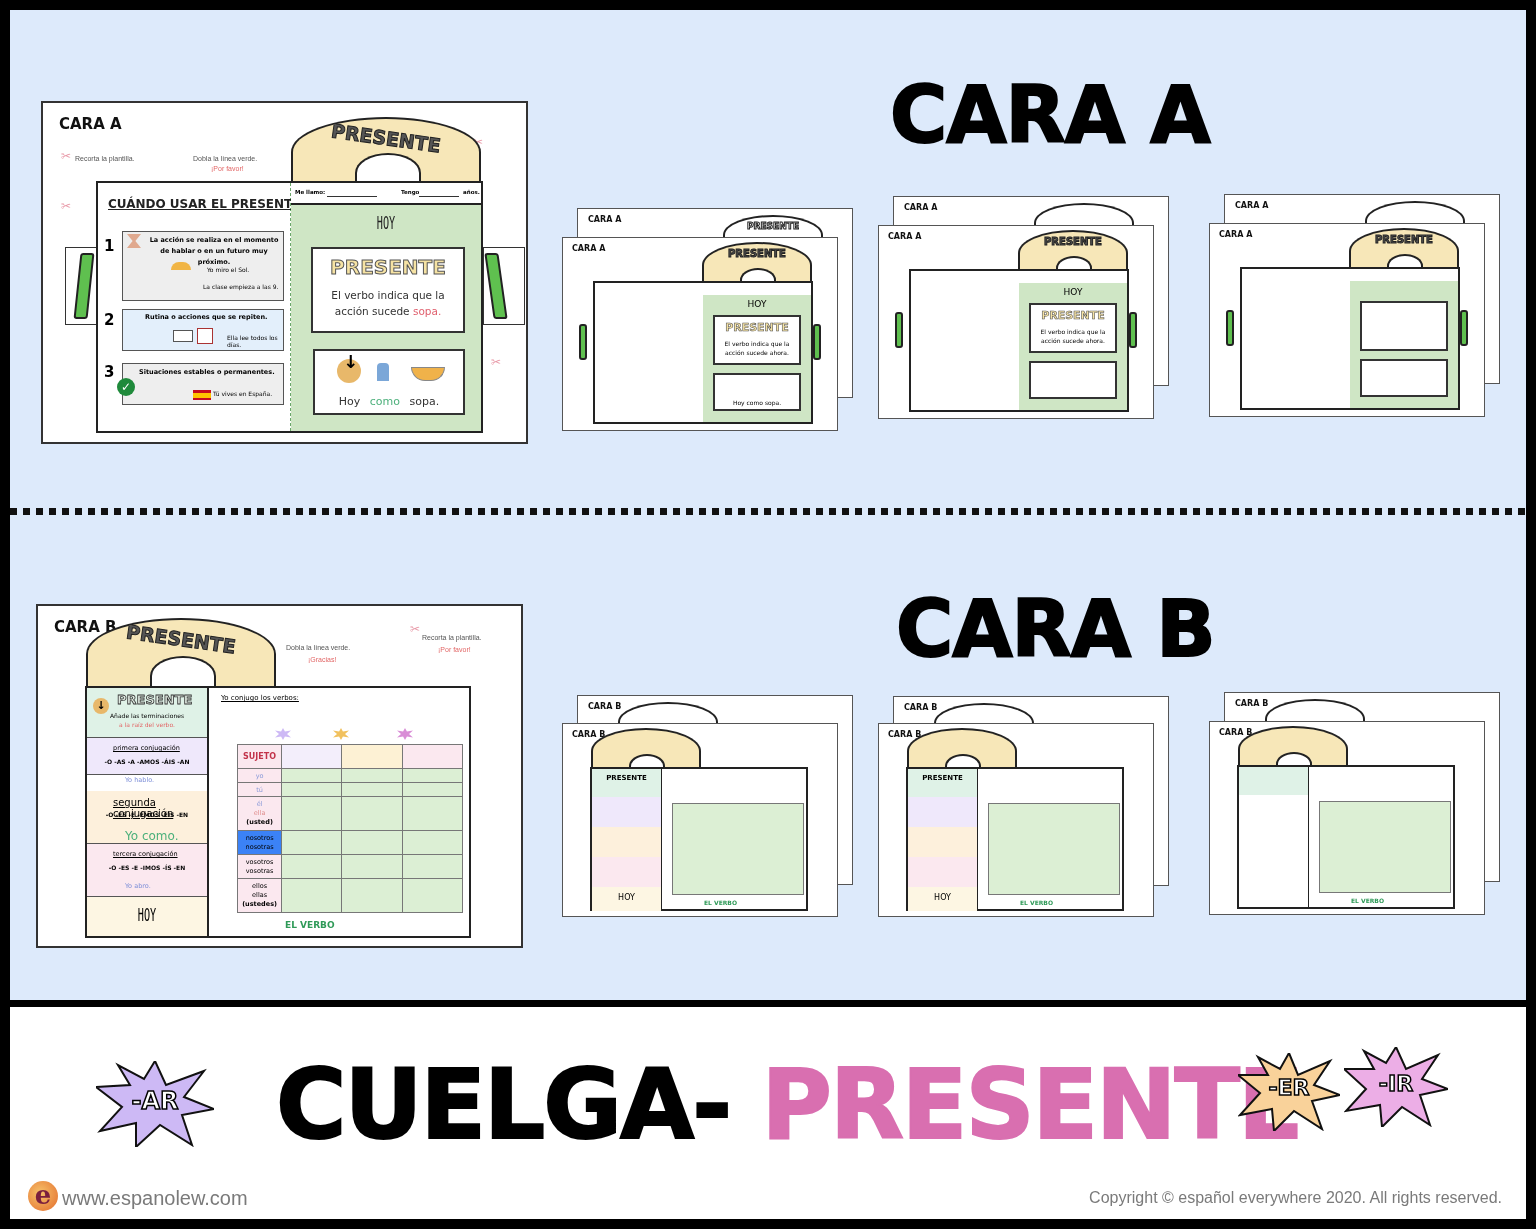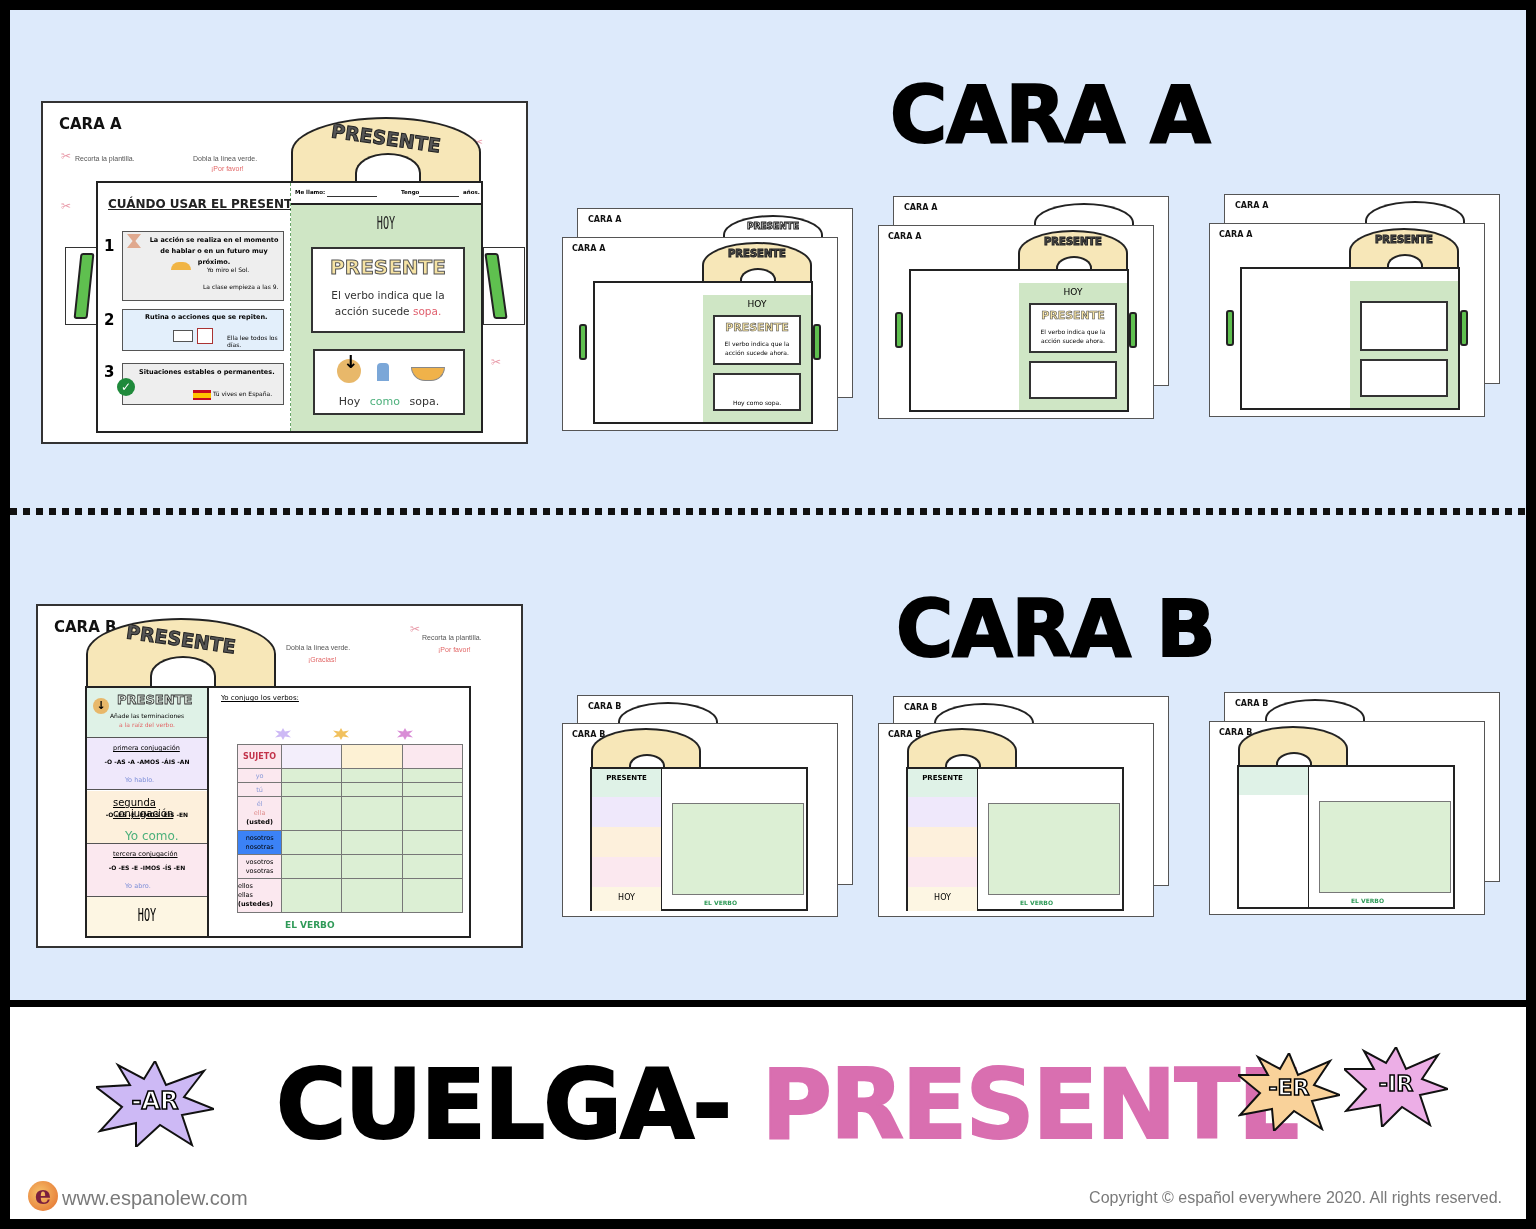--- a/index.html
+++ b/index.html
@@ -249,21 +249,21 @@
 
     <div class="main-card" style="left:47px; top:80px; width:386px; height:252px;">
 
       <div style="position:absolute; left:0; top:0; width:122px; height:100%; border-right:2px solid #222;">
         <div class="mint" style="position:absolute; left:0; top:0; width:120px; height:50px; border-bottom:1px solid #555;">
           <div style="position:absolute; left:6px; top:10px; width:16px; height:16px; border-radius:50%; background:#e8b86a; font-size:11px; text-align:center; line-height:16px; font-weight:900;">↓</div>
           <div style="position:absolute; left:30px; top:4px; font-size:13px; font-weight:900; color:#dfe9e0; -webkit-text-stroke:0.8px #333;">PRESENTE</div>
           <div style="position:absolute; left:0; right:0; top:24px; text-align:center; font-size:6px;">Añade las terminaciones</div>
           <div style="position:absolute; left:0; right:0; top:33px; text-align:center; font-size:6px; color:#e26666;">a la raíz del verbo.</div>
         </div>
-        <div class="lilac" style="position:absolute; left:0; top:50px; width:120px; height:52px; border-bottom:1px solid #555;">
+        <div class="lilac" style="position:absolute; left:0; top:50px; width:120px; height:37px; border-bottom:1px solid #555;">
           <div style="position:absolute; left:26px; top:6px; font-size:6.5px; text-decoration:underline;">primera conjugación</div>
           <div style="position:absolute; left:0; right:0; top:20px; text-align:center; font-size:6px; font-weight:bold;">-O -AS -A -AMOS -ÁIS -AN</div>
           <div style="position:absolute; left:38px; top:38px; font-size:6.5px; color:#7e8fd8;">Yo hablo.</div>
         </div>
         <div class="peach" style="position:absolute; left:0; top:103px; width:120px; height:53px; border-bottom:1px solid #555;">
           <div style="position:absolute; left:26px; top:6px; font-size:10px; text-decoration:underline;">segunda conjugación</div>
           <div style="position:absolute; left:0; right:0; top:20px; text-align:center; font-size:6px; font-weight:bold;">-O -ES -E -EMOS -ÉIS -EN</div>
           <div style="position:absolute; left:38px; top:38px; font-size:12px; color:#4cb07b;">Yo como.</div>
         </div>
         <div class="pink" style="position:absolute; left:0; top:156px; width:120px; height:53px; border-bottom:1px solid #555;">
@@ -323,21 +323,21 @@
         <tr style="height:24px;">
           <td style="background:#fbe8ef; text-align:center; font-size:6.5px; line-height:9px;">
             <div>vosotros</div>
             <div>vosotras</div>
           </td>
           <td style="background:#dcefd4;"></td>
               <td style="background:#dcefd4;"></td>
               <td style="background:#dcefd4;"></td>
         </tr>
         <tr style="height:34px;">
-          <td style="background:#fbe8ef; text-align:left; font-size:6.5px; line-height:9px;">
+          <td style="background:#fbe8ef; text-align:center; font-size:6.5px; line-height:9px;">
             <div>ellos</div>
             <div>ellas</div>
             <div style="font-weight:bold;">(ustedes)</div>
           </td>
           <td style="background:#dcefd4;"></td>
               <td style="background:#dcefd4;"></td>
               <td style="background:#dcefd4;"></td>
         </tr>
       </tbody>
         </table>

